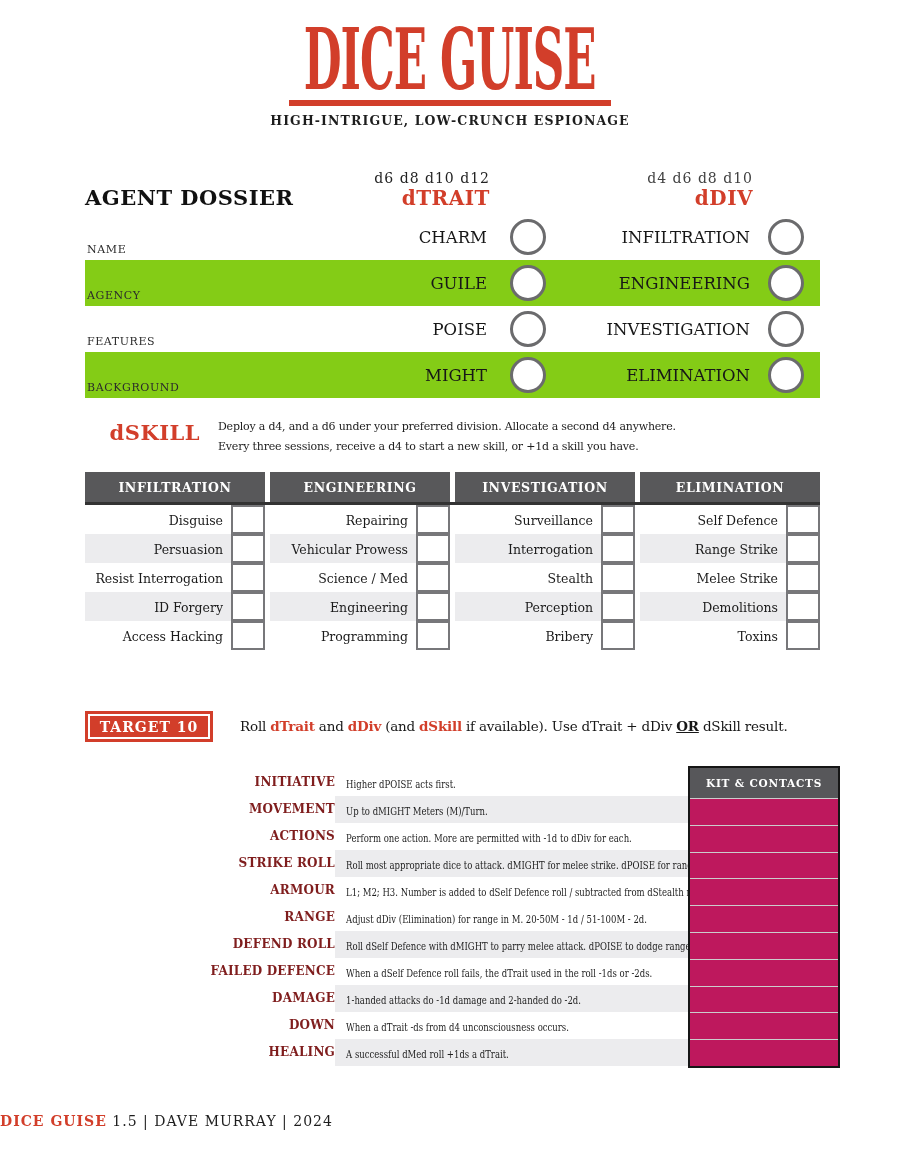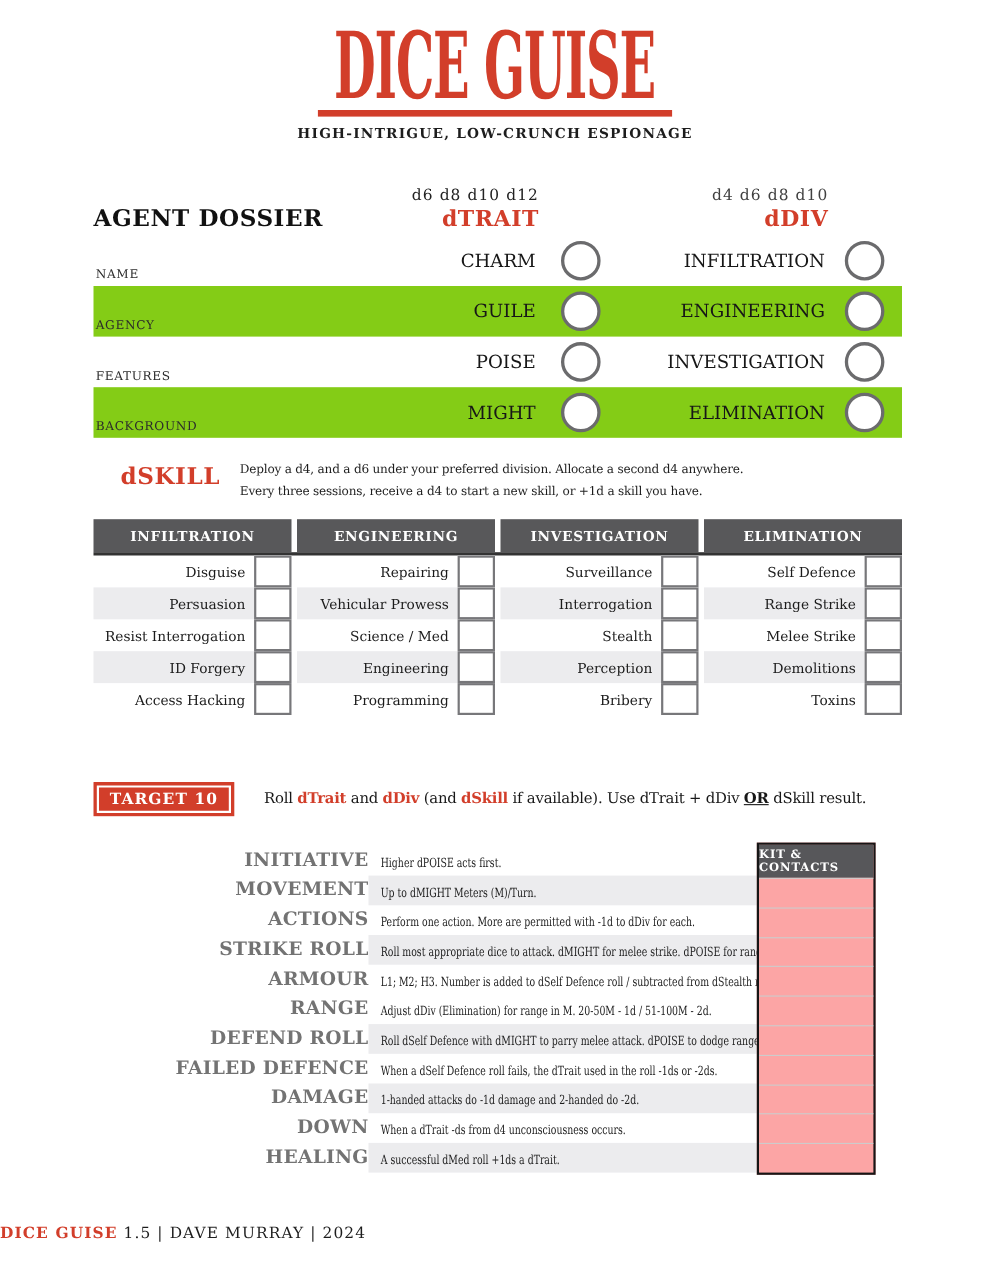--- a/index.html
+++ b/index.html
@@ -45,27 +45,27 @@
 
   
   .target-badge{position:absolute;left:85px;top:711px;width:128px;height:31px;background:#d23e2a;box-shadow:inset 0 0 0 3px #d23e2a, inset 0 0 0 5px #ffffff;color:#fff;font-weight:bold;font-size:14px;letter-spacing:1px;display:flex;align-items:center;justify-content:center;}
   .target-text{position:absolute;left:240px;top:711px;height:31px;line-height:31px;font-size:13.5px;color:#171717;white-space:nowrap;letter-spacing:-0.2px;}
   .rt{color:#d23e2a;font-weight:bold;}
   .orw{font-weight:bold;text-decoration:underline;}
 
   
   .rules{position:absolute;left:85px;top:769px;width:603px;}
   .rule-row{display:flex;height:27px;}
-  .rule-label{width:250px;flex:none;text-align:right;font-size:17px;font-weight:bold;color:#737373;letter-spacing:0.2px;line-height:27px;white-space:nowrap;}
+  .rule-label{width:250px;flex:none;text-align:right;font-size:12px;font-weight:bold;color:#7f1d1d;letter-spacing:0.2px;line-height:27px;white-space:nowrap;}
   .rule-text{width:353px;flex:none;line-height:27px;}
   .rule-row.shaded .rule-text{background:#ececee;}
   .rule-text-inner{display:inline-block;transform:scaleX(0.74);transform-origin:0 50%;font-size:11.5px;color:#1d1d1d;white-space:nowrap;padding-left:15px;line-height:27px;}
 
   
-  .kit{position:absolute;left:688px;top:766px;width:108px;height:302px;border:2px solid #161616;box-sizing:border-box;background:#fca5a5;display:flex;flex-direction:column;}
+  .kit{position:absolute;left:688px;top:766px;width:152px;height:302px;border:2px solid #161616;box-sizing:border-box;background:#be185d;display:flex;flex-direction:column;}
   .kit-header{height:30px;flex:none;background:#57575a;color:#fff;font-size:10.5px;font-weight:bold;letter-spacing:0.8px;display:flex;align-items:center;justify-content:center;}
   .kit-row{flex:1;border-top:1px solid #ccc;}
   .kit-row:first-of-type{border-top:none;}
 
   
   .footer{position:absolute;top:1113px;left:0;width:900px;text-align:left;font-size:14px;letter-spacing:1px;color:#1d1d1d;white-space:nowrap;}
   .brand{color:#d23e2a;font-weight:bold;}
 </style>
 </head>
 <body>

